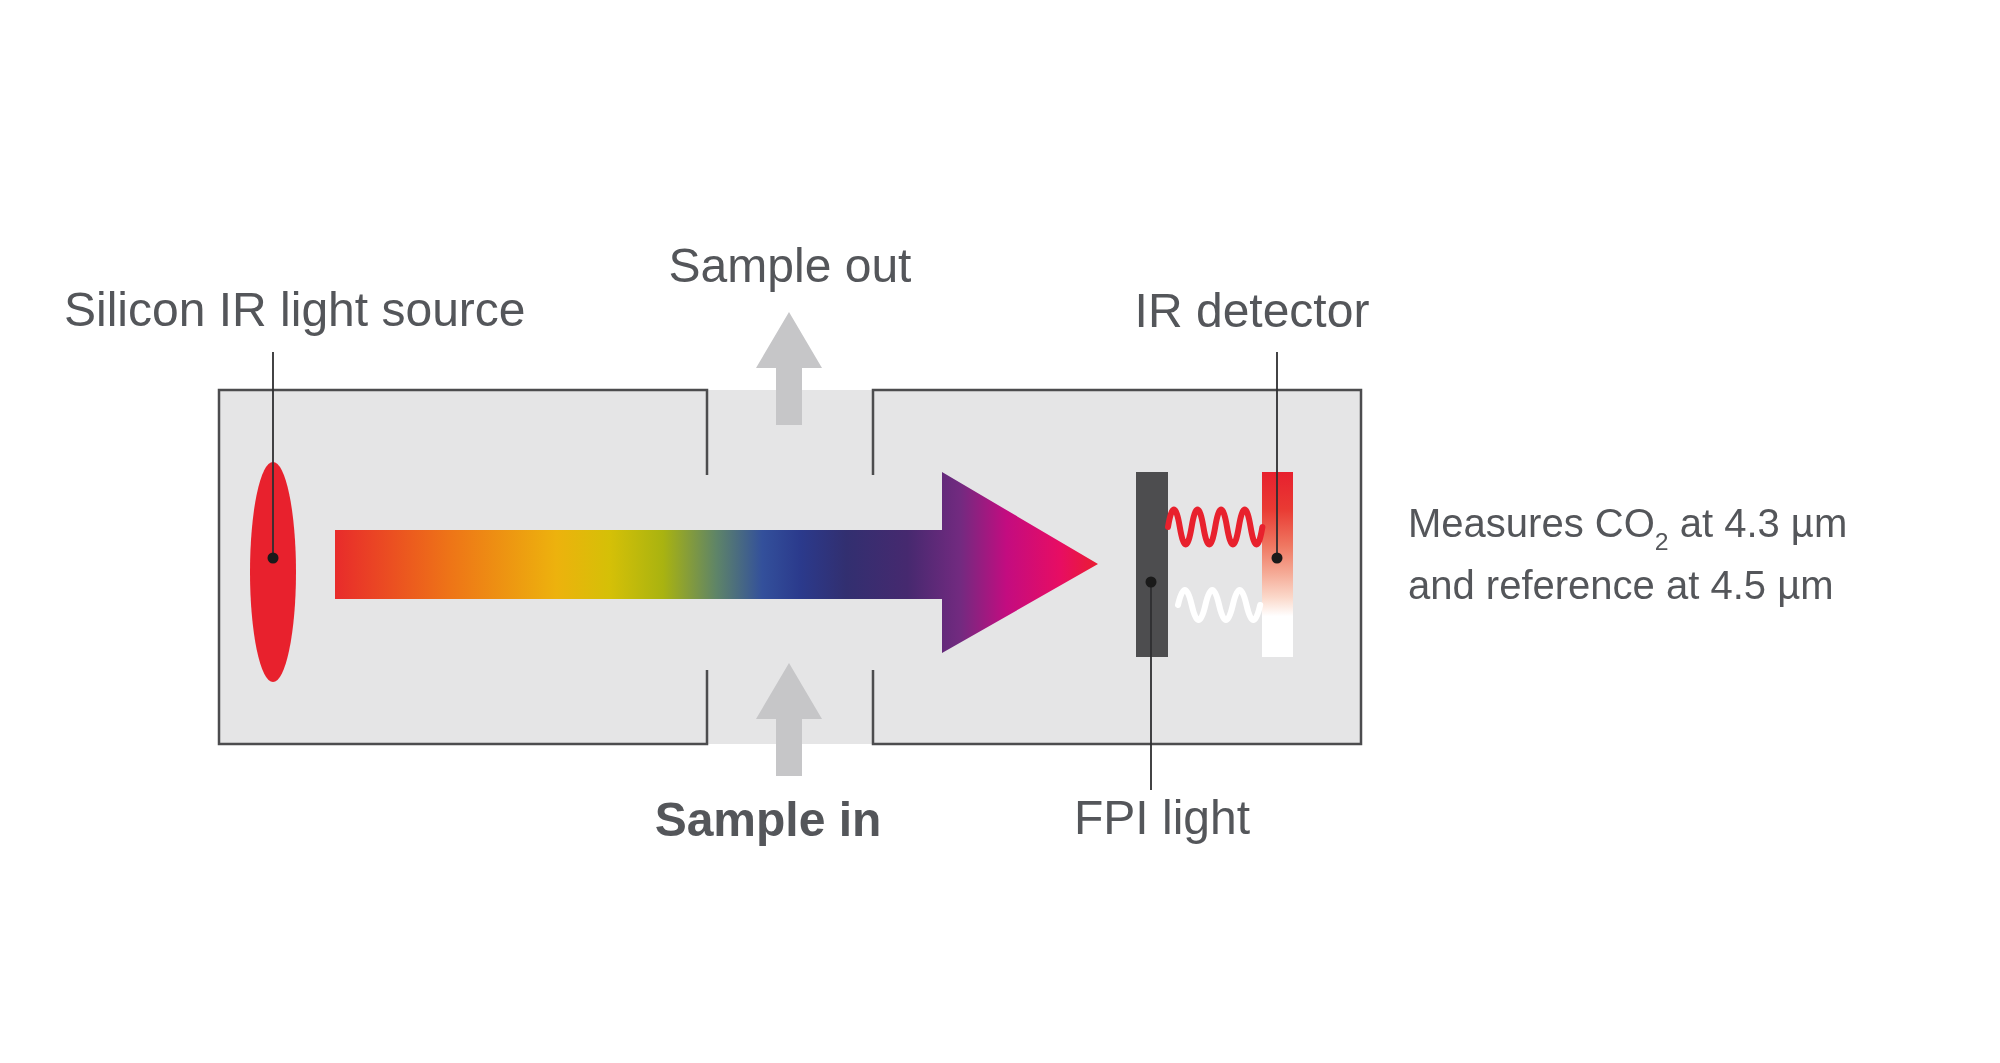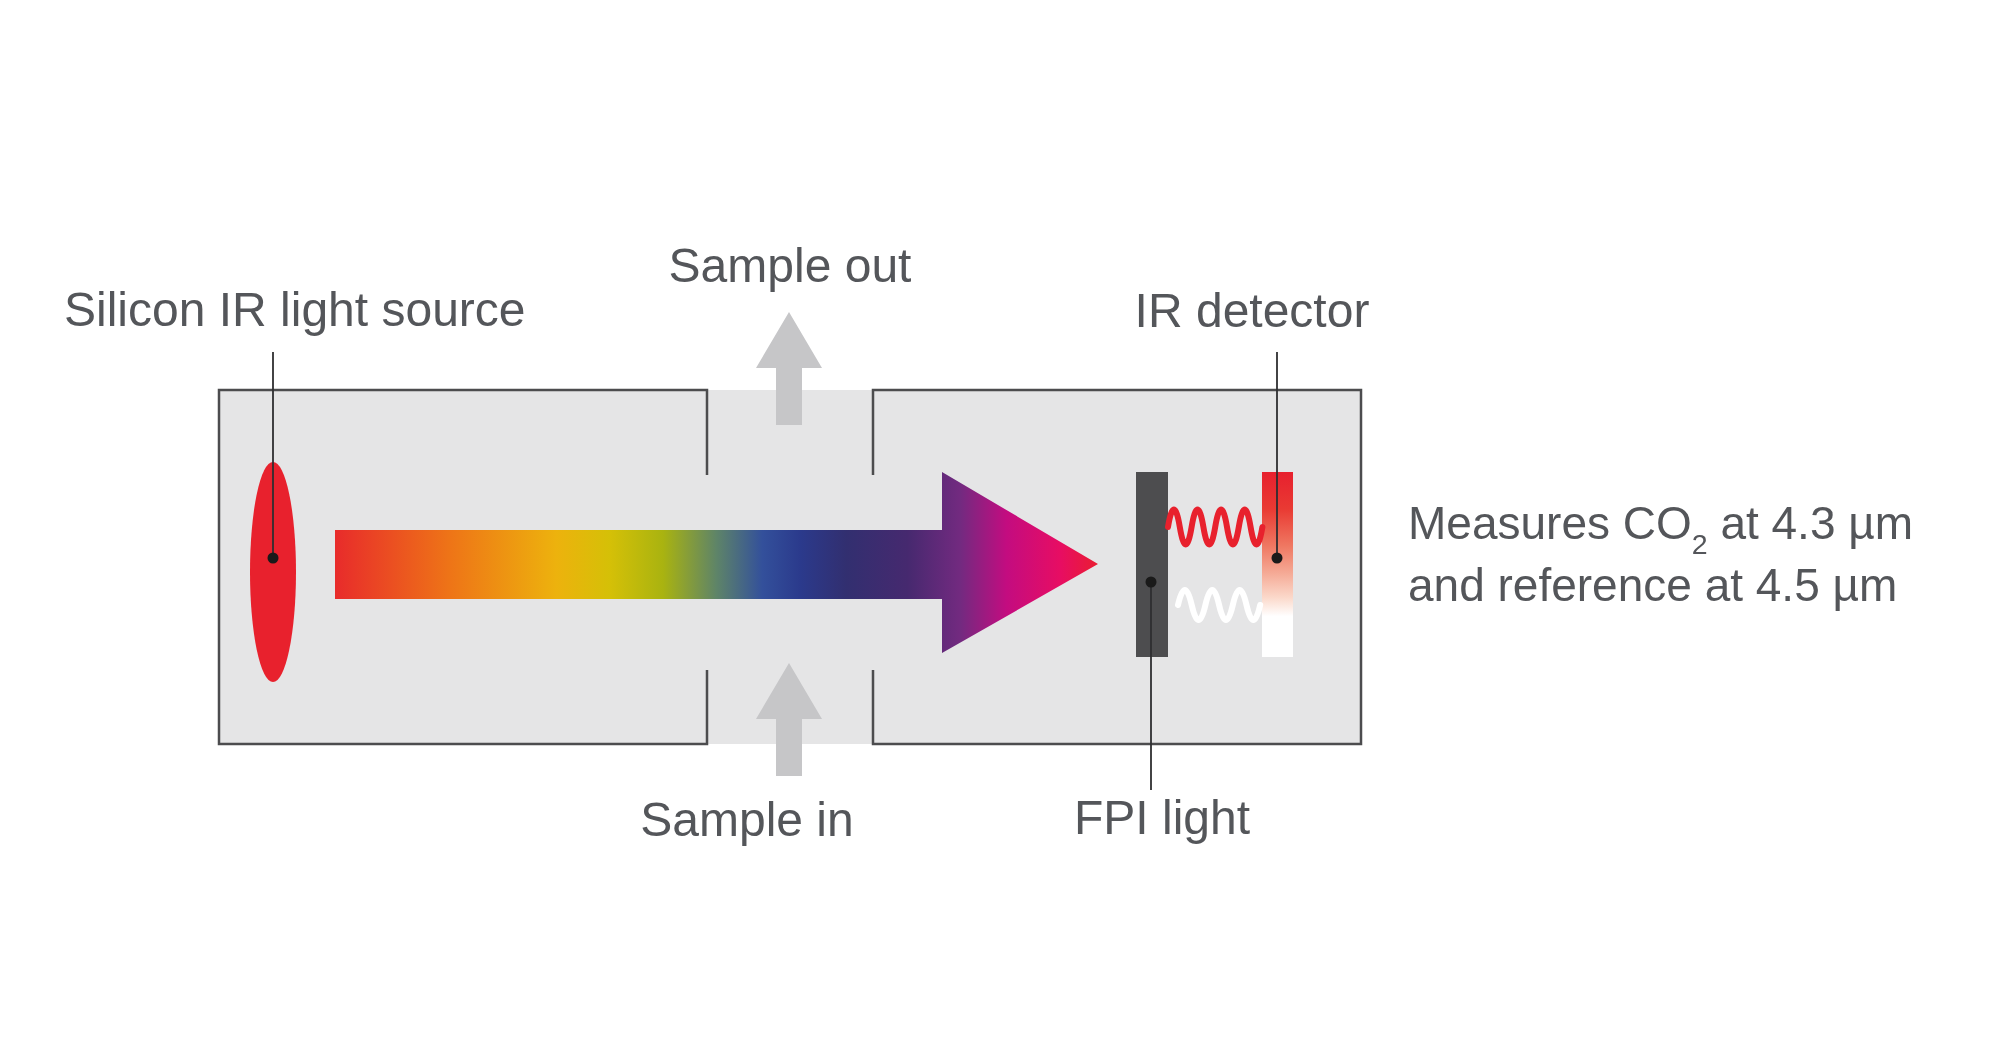--- a/index.html
+++ b/index.html
@@ -15,21 +15,21 @@
     position:absolute;
     font-size:48px;
     color:#54565a;
     white-space:nowrap;
     letter-spacing:0px;
   }
   .lbl.centered{transform:translateX(-50%);}
   #annotation{
     position:absolute;
     left:1408px;top:492px;
-    font-size:46px;
+    font-size:40px;
     line-height:62px;
     color:#54565a;
     white-space:nowrap;
   }
   #annotation sub{
     font-size:0.62em;
     line-height:0;
     position:relative;
     top:0.18em;
   }
@@ -93,21 +93,21 @@
     <circle cx="1277" cy="558" r="5.5" fill="#1a1a1a"></circle>
     <circle cx="1151" cy="582" r="5.5" fill="#1a1a1a"></circle>
   </svg>
 
   <div class="lbl" style="left:64px;top:282px;">Silicon IR light source</div>
 
   <div class="lbl centered" style="left:790px;top:238px;">Sample out</div>
 
   <div class="lbl centered" style="left:1252px;top:283px;">IR detector</div>
 
-  <div class="lbl centered" style="left:747px;top:792px;">Sample in</div>
+  <div class="lbl centered" style="left:768px;top:792px;font-weight:bold;">Sample in</div>
 
   <div class="lbl centered" style="left:1162px;top:790px;">FPI light</div>
 
   <div id="annotation">
     <div><span>Measures CO</span><sub>2</sub><span> at 4.3 µm</span></div>
     <div>and reference at 4.5 µm</div>
   </div>
 
 </div>
 

